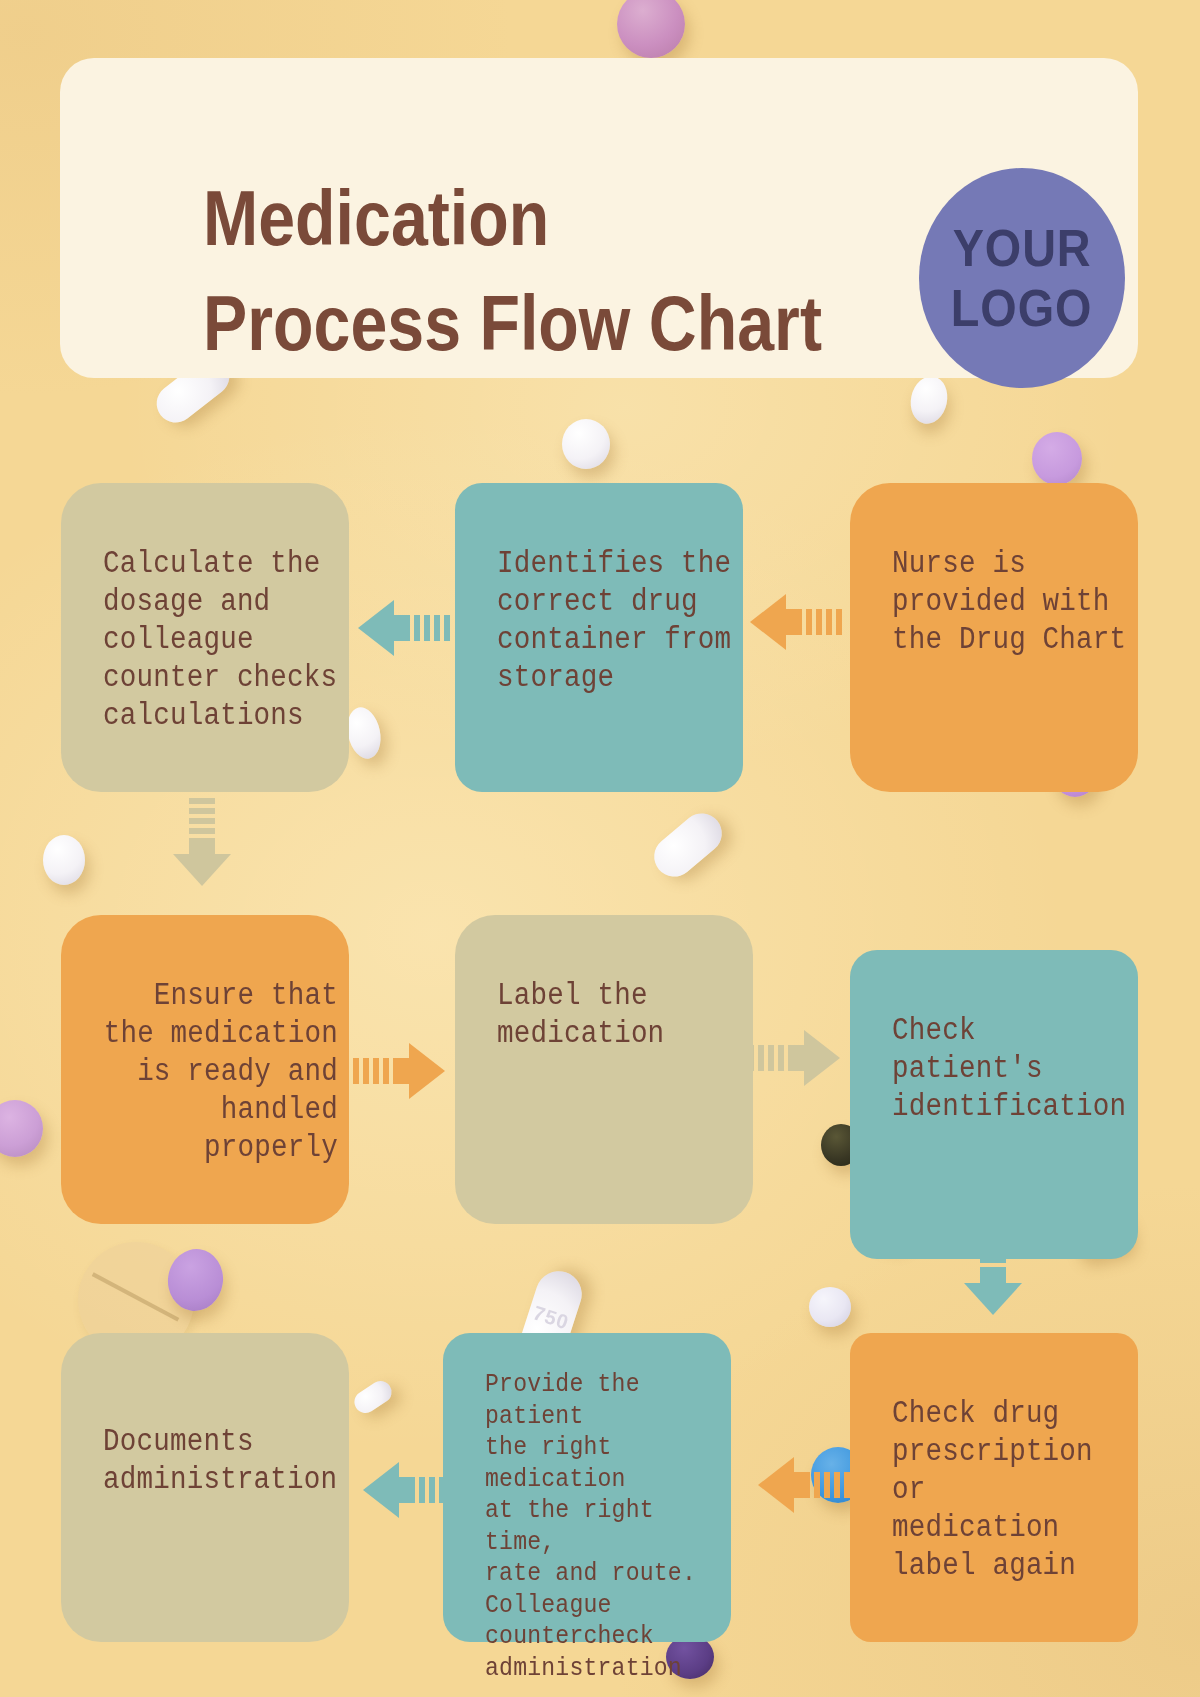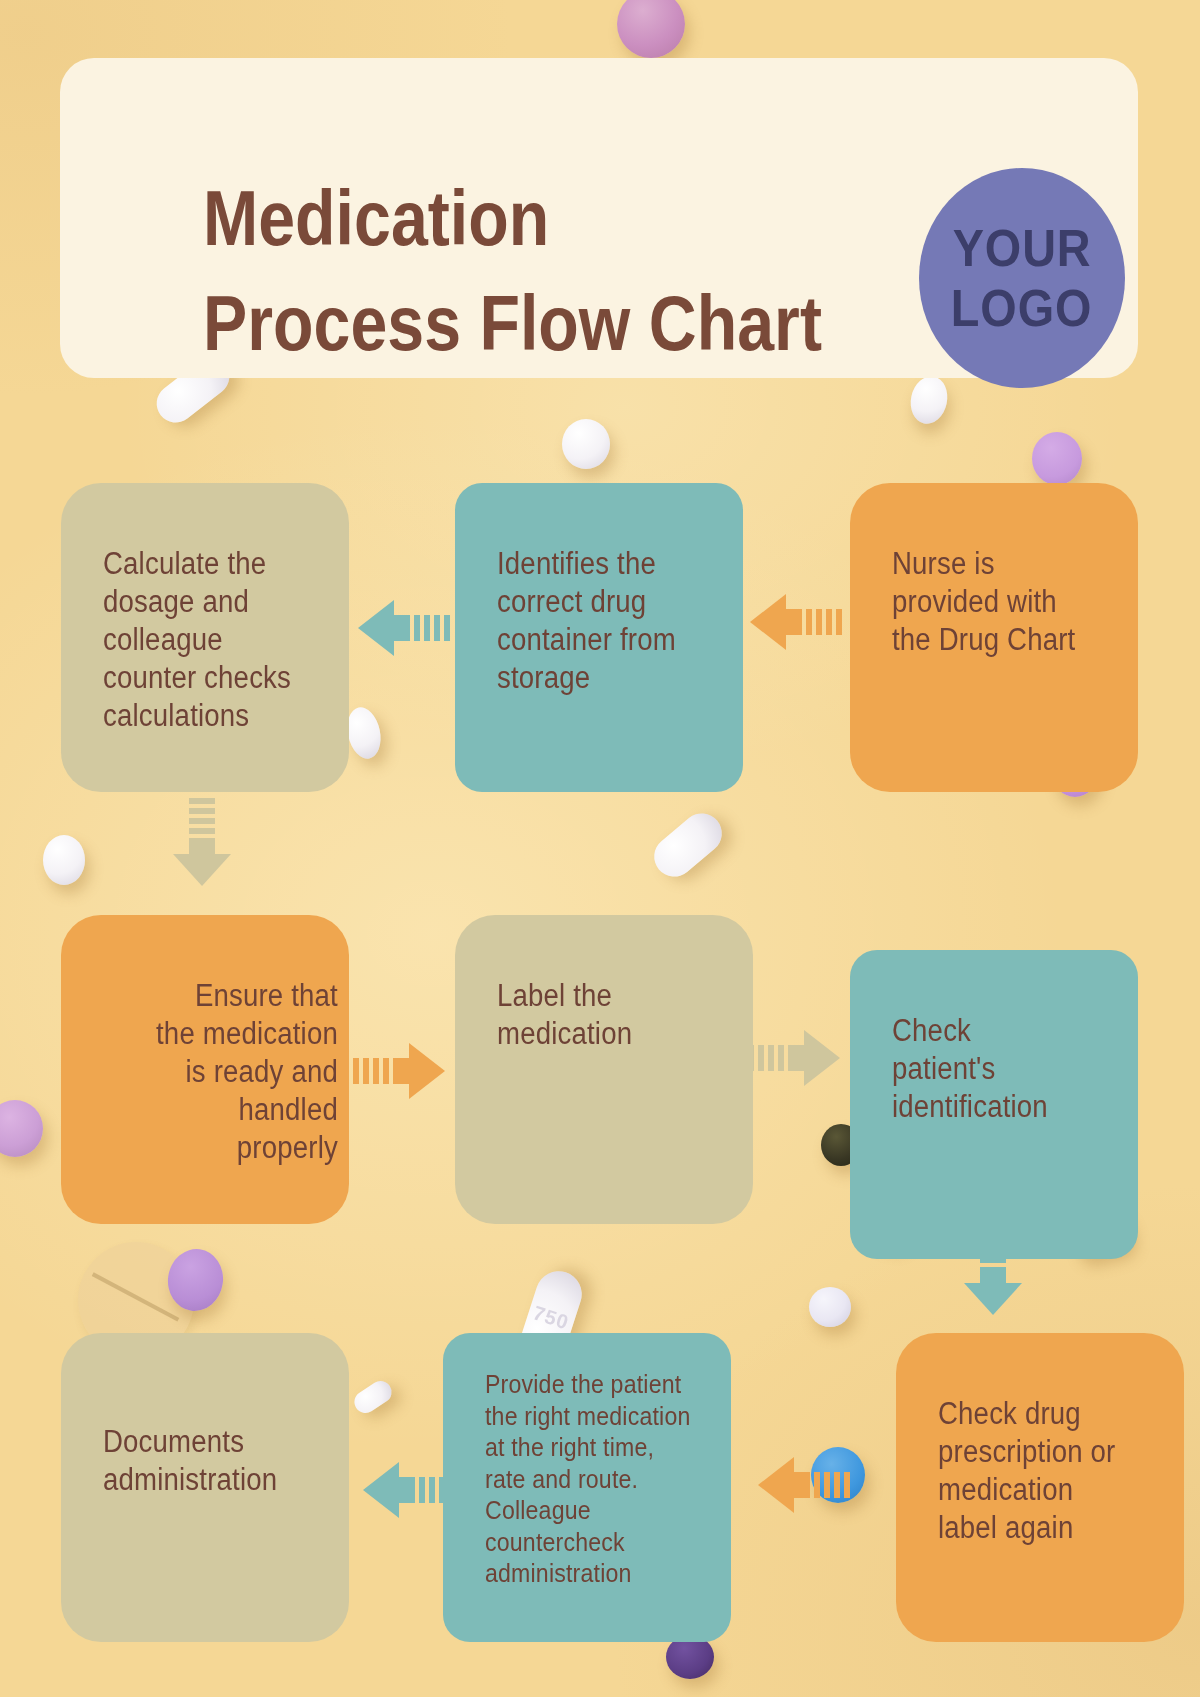--- a/index.html
+++ b/index.html
@@ -16,21 +16,21 @@
   
   .card{position:absolute;left:60px;top:58px;width:1078px;height:320px;border-radius:34px;background:#fbf3e1;}
   .title{position:absolute;left:143px;top:108px;margin:0;font-size:78px;line-height:105px;font-weight:700;
          color:#7a4a39;letter-spacing:0;transform:scaleX(.85);transform-origin:left top;white-space:nowrap;}
   .title span{display:block;}
   .logo{position:absolute;left:859px;top:110px;width:206px;height:220px;border-radius:50%;background:#7579b6;
         display:flex;flex-direction:column;align-items:center;justify-content:center;}
   .logo span{display:block;font-size:52px;line-height:60px;font-weight:700;color:#3c3e6a;
              letter-spacing:1px;transform:scaleX(.9);}
   
-  .box{position:absolute;width:288px;height:309px;border-radius:40px;}
+  .box{position:absolute;width:288px;height:309px;border-radius:40px;font-family:Liberation Mono, monospace;}
   .beige{background:#d2c9a0;}
   .teal{background:#7ebbb8;border-radius:27px;}
   .orange{background:#efa64f;}
   .boxtext{position:absolute;left:42px;top:62px;width:264px;margin:0;font-size:31px;line-height:38px;
            font-weight:400;color:#6e4236;white-space:pre-line;letter-spacing:.2px;
            transform:scaleX(.89);transform-origin:left top;}
   .boxtext.small{font-size:26px;line-height:31.5px;top:36px;}
   .boxtext.lower{top:90px;}
   
   .arr{position:absolute;display:flex;align-items:center;}
@@ -221,20 +221,20 @@
   </div>
   <div class="box teal" style="left:443px;top:1333px;">
     <p class="boxtext small">Provide the patient
 the right medication
 at the right time,
 rate and route.
 Colleague
 countercheck
 administration</p>
   </div>
-  <div class="box orange" style="left:896px;top:1333px;">
+  <div class="box orange" style="left:850px;top:1333px;border-radius:21px;">
     <p class="boxtext">Check drug
 prescription or
 medication
 label again</p>
   </div>
 
 </div>
 
 </body></html>

